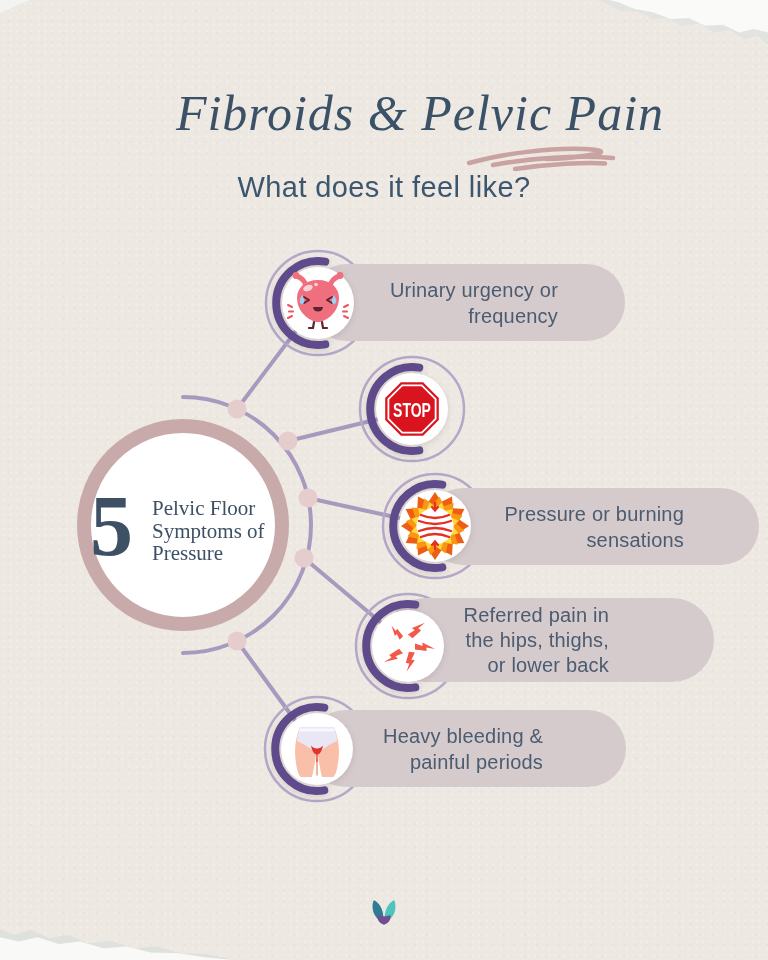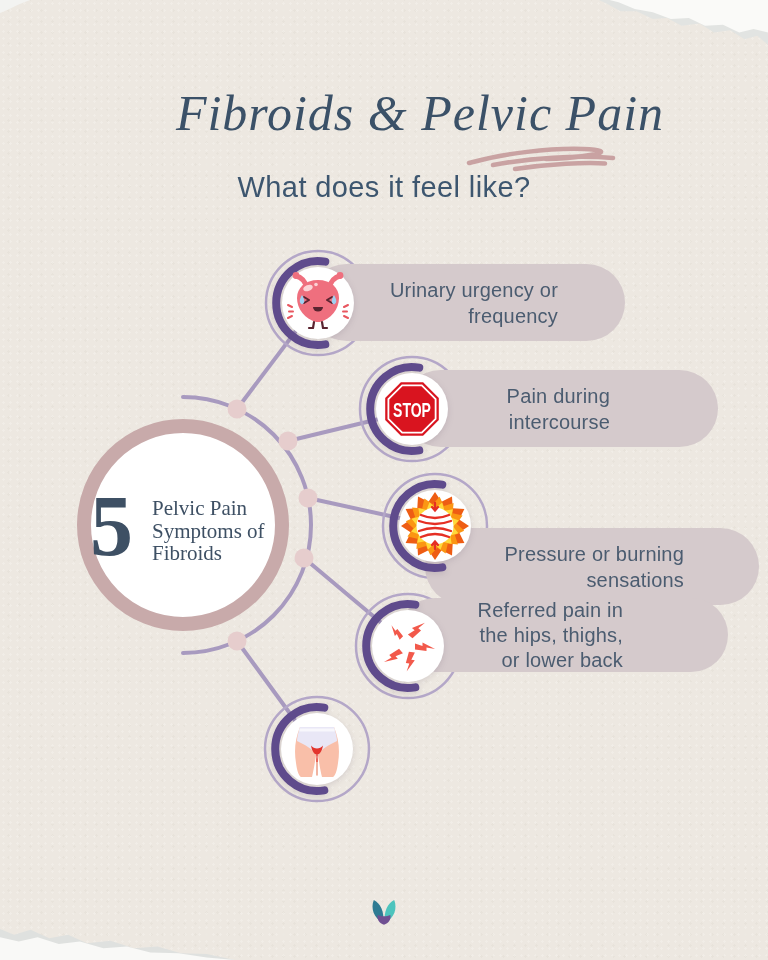--- a/index.html
+++ b/index.html
@@ -41,22 +41,22 @@
   .center-number{position:absolute;z-index:4;left:90px;top:483px;
     font-family:"Liberation Serif", serif;font-weight:700;font-size:86px;line-height:86px;color:#3e5064;}
   .center-label{position:absolute;z-index:4;left:152px;top:497px;width:124px;
     font-family:"Liberation Serif", serif;font-size:21px;line-height:22.5px;color:#3e5064;}
   
   .pill{position:absolute;z-index:3;background:#d5cacc;border-radius:999px;
     display:flex;align-items:center;text-align:right;}
   .pill span{display:block;font-size:20px;line-height:26px;color:#4b5c70;letter-spacing:.2px;}
   .pill1{left:308px;top:264px;width:257px;height:77px;padding-left:60px;}
   .pill2{left:402px;top:370px;width:258px;height:77px;padding-left:58px;}
-  .pill3{left:425px;top:488px;width:270px;height:77px;padding-left:64px;margin-top:40px;}
-  .pill4{left:398px;top:598px;width:270px;height:74px;padding-left:60px;}
+  .pill3{left:425px;top:488px;width:270px;height:77px;padding-left:64px;}
+  .pill4{left:384px;top:598px;width:270px;height:84px;padding-left:60px;}
   .pill5{left:307px;top:710px;width:258px;height:77px;padding-left:61px;}
   .pill1 span{max-width:190px;} .pill2 span{max-width:150px;}
   .pill3 span{max-width:195px;} .pill4 span{max-width:165px;line-height:25px;}
   .pill5 span{max-width:175px;}
   
   .badge{position:absolute;z-index:4;width:120px;height:120px;
     filter:drop-shadow(0 2px 3px rgba(90,70,95,.16));}
   .badge1{left:258px;top:243px;} .badge2{left:352px;top:349px;}
   .badge3{left:375px;top:466px;} .badge4{left:348px;top:586px;}
   .badge5{left:257px;top:689px;}
@@ -108,33 +108,33 @@
       <circle cx="318" cy="303" r="52"></circle>
       <circle cx="412" cy="409" r="52"></circle>
       <circle cx="435" cy="526" r="52"></circle>
       <circle cx="408" cy="646" r="52"></circle>
       <circle cx="317" cy="749" r="52"></circle>
     </g>
     <circle cx="183" cy="525" r="99" fill="#ffffff" stroke="#c8aaaa" stroke-width="14"></circle>
   </svg>
 
   <div class="center-number">5</div>
-  <div class="center-label">Pelvic Pain Symptoms of Fibroids</div>
+  <div class="center-label">Pelvic Floor Symptoms of Pressure</div>
 
   <div class="pill pill1">
     <span>Urinary urgency or frequency</span>
   </div>
-  <div class="pill pill2">
-    <span>Pain during intercourse</span>
-  </div>
   <div class="pill pill3">
     <span>Pressure or burning sensations</span>
   </div>
   <div class="pill pill4">
     <span>Referred pain in the hips, thighs, or lower back</span>
+  </div>
+  <div class="pill pill5">
+    <span>Heavy bleeding &amp; painful periods</span>
   </div>
 
   <svg class="badge badge1" viewBox="0 0 120 120">
     <circle cx="60" cy="60" r="36" fill="#ffffff"></circle>
     <path d="M 67.3 18.6 A 42 42 0 1 0 67.3 101.4" fill="none" stroke="#5f4b8c" stroke-width="8" stroke-linecap="round"></path>
     <g>
       <path d="M49,45 C47,38 43,34 38,33" fill="none" stroke="#ef6f7e" stroke-width="5" stroke-linecap="round"></path>
       <path d="M71,45 C73,38 77,34 82,33" fill="none" stroke="#ef6f7e" stroke-width="5" stroke-linecap="round"></path>
       <circle cx="38" cy="32.5" r="3.4" fill="#ef6f7e"></circle>
       <circle cx="82" cy="32.5" r="3.4" fill="#ef6f7e"></circle>

